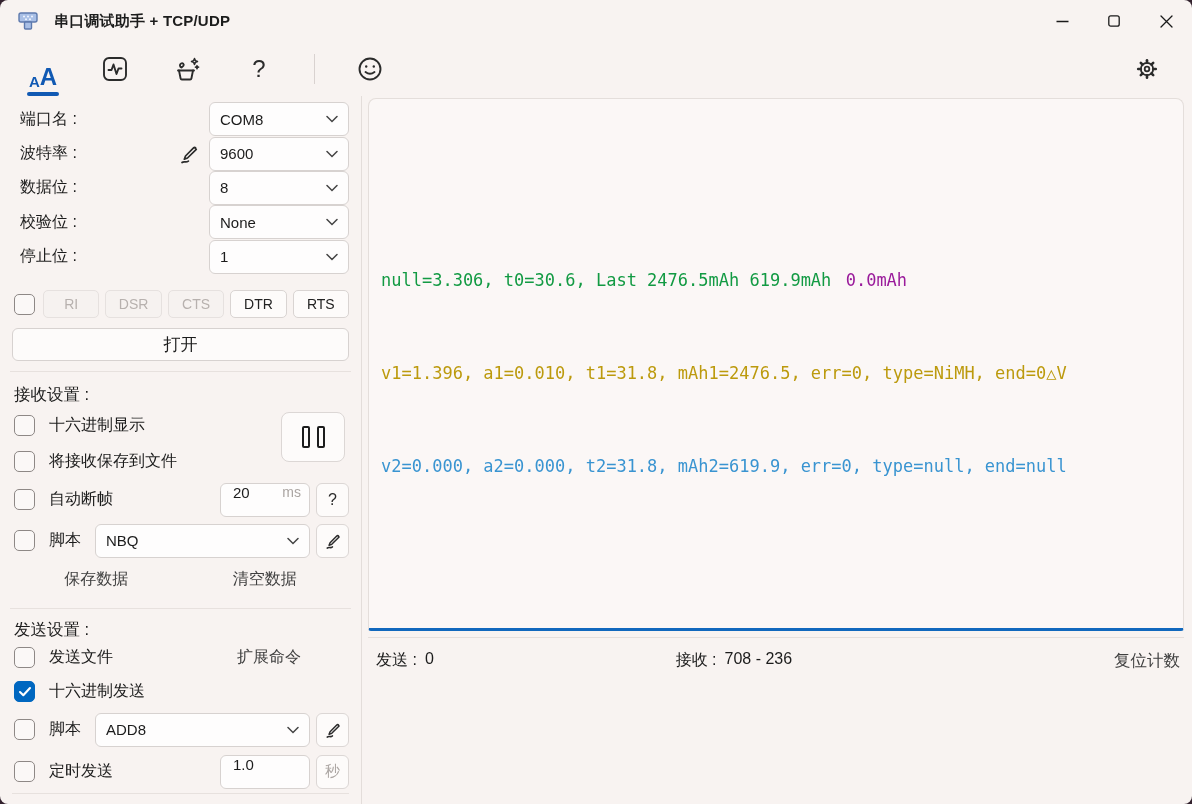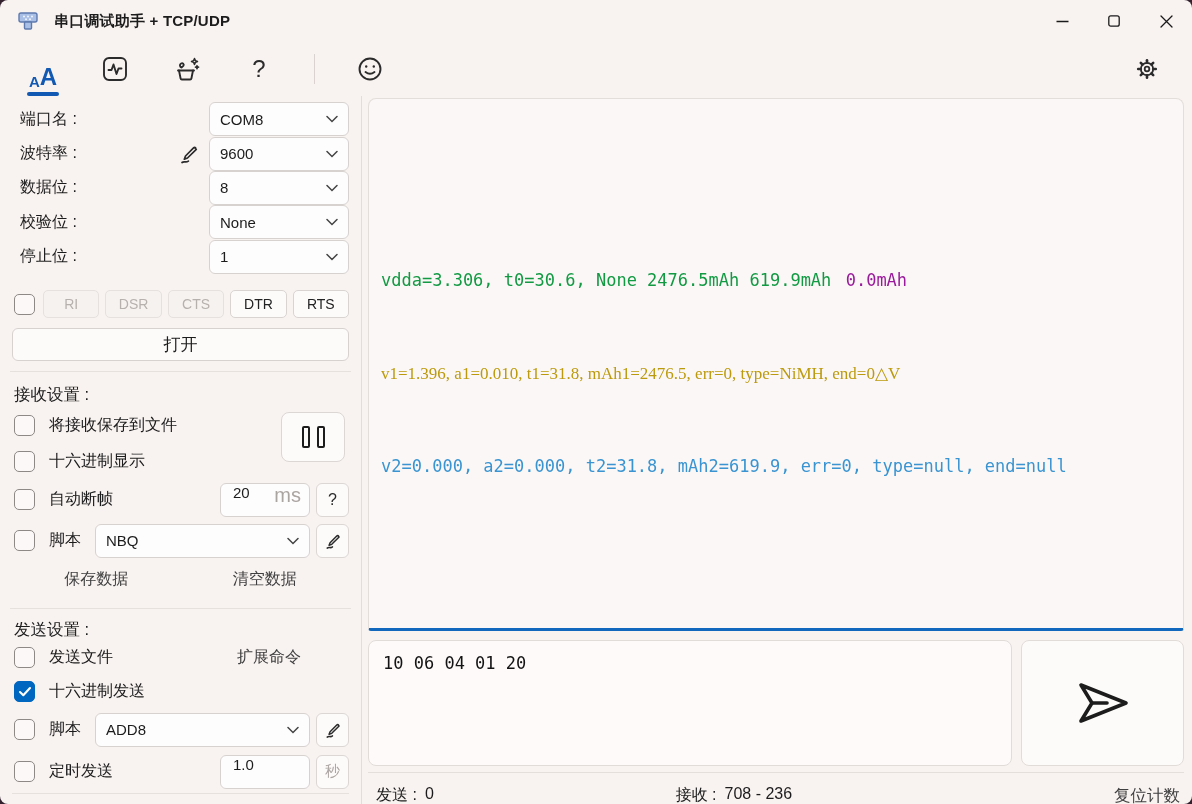--- a/index.html
+++ b/index.html
@@ -78,21 +78,21 @@
     background:#fdfbfa; border:1px solid #dcd7d5; border-radius:8px;
     display:flex; align-items:center; justify-content:center; gap:7px;
   }
   .pause-bar { width:8px; height:22px; border:2.5px solid #1c1c1c; border-radius:2px; }
 
   .inline-right { margin-left:auto; display:flex; align-items:center; gap:6px; }
   .num-input {
     width:90px; height:34px; background:#fefdfd; border:1px solid #d7d2d0; border-radius:6px;
     display:flex; align-items:flex-start; padding:0 8px 0 12px; font-size:15px;
   }
-  .num-input .unit { margin-left:auto; color:#aba5a2; font-size:20px; }
+  .num-input .unit { margin-left:auto; color:#aba5a2; font-size:14px; }
   .sq-btn {
     width:33px; height:34px; background:#fdfbfa; border:1px solid #dcd7d5; border-radius:6px;
     display:flex; align-items:center; justify-content:center; font-size:16px; color:#2b2b2b;
   }
   .sq-btn.muted { color:#aba5a2; font-size:15px; }
 
   .links-row { height:36px; display:flex; align-items:center; }
   .links-row .half { flex:1; display:flex; justify-content:center; }
   a.link { color:#404040; font-size:16px; text-decoration:none; }
 
@@ -106,21 +106,21 @@
     background:#fbf7f6; border:1px solid #e4dedb; border-bottom:3px solid #1168bd;
     border-radius:8px 8px 3px 3px;
     padding:42px 12px 8px 12px;
     font-family:"DejaVu Sans Mono", monospace;
     font-size:17px; line-height:31px;
     overflow:hidden; white-space:pre;
   }
   .rx-group { margin-bottom:31px; }
   .rx-vdda { color:var(--clr-vdda,#129a43); }
   .rx-tail { color:var(--clr-tail,#9a1b9b); margin-left:1.4ch; }
-  .rx-ch1 { color:var(--clr-ch1,#bc9a0d);font-family:Liberation Serif, serif; }
+  .rx-ch1 { color:var(--clr-ch1,#bc9a0d); }
   .rx-ch2 { color:var(--clr-ch2,#3994d1); }
 
   .send-row { display:flex; gap:9px; margin-top:9px; flex:0 0 auto; }
   .send-input {
     flex:1; height:126px; background:#fdfaf9; border:1px solid #e2dcd9; border-radius:8px;
     padding:12px 14px; font-family:"DejaVu Sans Mono", monospace; font-size:17px; color:#141414;
   }
   .send-btn {
     width:163px; height:126px; background:#fdfbfa; border:1px solid #e2dcd9; border-radius:8px;
     display:flex; align-items:center; justify-content:center;
@@ -312,26 +312,26 @@
 
       <div class="open-btn">打开</div>
 
       <div class="divider"></div>
 
       <div class="receive-block">
         <div class="section-header">接收设置 :</div>
 
         <div class="cb-row">
           <span class="checkbox"></span>
-          <span class="cb-label">将接收保存到文件</span>
+          <span class="cb-label">十六进制显示</span>
         </div>
 
         <div class="cb-row">
           <span class="checkbox"></span>
-          <span class="cb-label">十六进制显示</span>
+          <span class="cb-label">将接收保存到文件</span>
         </div>
 
         <div class="pause-btn">
           <span class="pause-bar"></span>
           <span class="pause-bar"></span>
         </div>
 
         <div class="cb-row" style="min-height:40px;">
           <span class="checkbox"></span>
           <span class="cb-label">自动断帧</span>
@@ -426,37 +426,28 @@
         </div>
       </div>
 
       <div class="sidebar-footer"></div>
     </div>
 
     <div class="main">
 
       <div class="receive-box">
         <div class="rx-group">
-          <div><span class="rx-vdda">vdda=3.306, t0=30.6, None 2476.5mAh 619.9mAh</span><span class="rx-tail">0.0mAh</span></div>
+          <div><span class="rx-vdda">null=3.306, t0=30.6, Last 2476.5mAh 619.9mAh</span><span class="rx-tail">0.0mAh</span></div>
           <div class="rx-ch1">v1=1.396, a1=0.010, t1=31.8, mAh1=2476.5, err=0, type=NiMH, end=0△V</div>
           <div class="rx-ch2">v2=0.000, a2=0.000, t2=31.8, mAh2=619.9, err=0, type=null, end=null</div>
         </div>
         
         
       </div>
 
-      <div class="send-row">
-        <div class="send-input">10 06 04 01 20</div>
-        <div class="send-btn">
-          <svg width="62" height="52" viewBox="0 0 62 52" fill="none" stroke="#1c1c1c" stroke-width="3.6" stroke-linejoin="round" stroke-linecap="round">
-            <path d="M9 8 L54 26 L9 44 L20 26 Z"></path>
-            <path d="M20 26 L35 26"></path>
-          </svg>
-        </div>
-      </div>
 
       <div class="statusbar">
         <div class="status-item">
           <span>发送 :</span>
           <span>0</span>
         </div>
         <div class="status-item mid">
           <span>接收 :</span>
           <span>708  -  236</span>
         </div>

